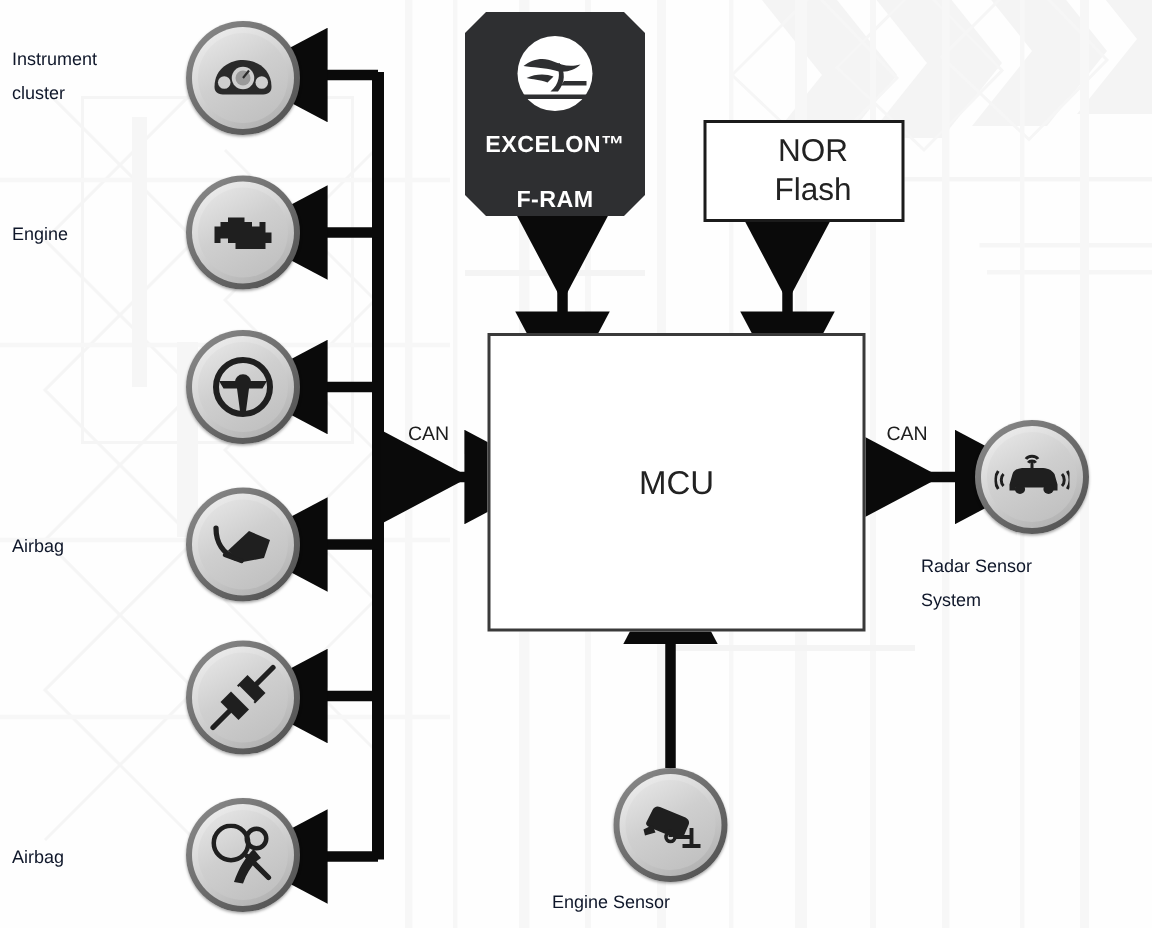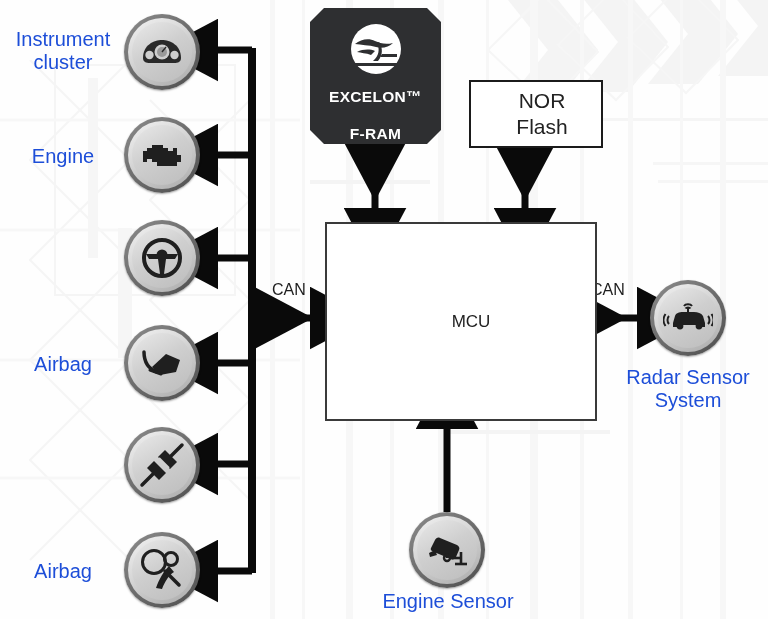--- a/index.html
+++ b/index.html
@@ -39,24 +39,24 @@
     position: absolute;
     left: 250px;
     top: 0px;
     width: 520px;
     height: 619px;
   }
 
   
   .nodelabel {
     position: absolute;
-    color: #1d4ed8;
-    font-size: 20px;
+    color: #0f172a;
+    font-size: 12px;
     line-height: 23px;
-    text-align: center;
+    text-align: left;
     white-space: pre-line;
     letter-spacing: 0px;
   }
 
   
   .badge {
     position: absolute;
     width: 76px;
     height: 76px;
     border-radius: 50%;
@@ -124,38 +124,37 @@
     align-items: center;
     justify-content: center;
     white-space: pre-line;
   }
 
   .mcublock {
     position: absolute;
     background: #ffffff;
     border: 2px solid #3a3a3a;
     color: #222;
-    font-size: 17px;
+    font-size: 22px;
     display: flex;
     align-items: center;
     justify-content: center;
-    padding-left: 20px;
   }
 
   
   .wires {
     position: absolute;
     left: 0; top: 0;
     width: 768px; height: 619px;
     pointer-events: none;
   }
 
   .canlabel {
     position: absolute;
-    font-size: 16px;
+    font-size: 13px;
     color: #1d1d1d;
   }
 </style>
 </head>
 <body>
 
 <div id="stage">
 
   <svg class="wm wm-chev" viewBox="0 0 300 240">
     <g fill="#f4f4f4">
@@ -313,21 +312,21 @@
     <div class="face">
       <svg width="46" height="42" viewBox="0 0 46 42">
         <circle cx="15" cy="13" r="11.5" fill="none" stroke="#1f1f1f" stroke-width="3"></circle>
         <circle cx="32" cy="10" r="6.5" fill="none" stroke="#1f1f1f" stroke-width="3"></circle>
         <path d="M30 17 C25 22, 20 30, 17 39 L23 40 C26 32, 30 26, 35 23 Z" fill="#1f1f1f"></path>
         <path d="M26 22 L40 36" stroke="#1f1f1f" stroke-width="3.5" stroke-linecap="round"></path>
       </svg>
     </div>
   </div>
 
-  <div class="framblock" style="left:310px; top:8px; width:131px; height:136px;">
+  <div class="framblock" style="left:310px; top:8px; width:120px; height:136px;">
     <svg class="logo" width="54" height="54" viewBox="0 0 54 54">
       <circle cx="27" cy="27" r="25" fill="#ffffff"></circle>
       <path d="M6 22 C12 17, 20 16, 26 19 C31 21, 36 23, 44 21 C40 25, 33 27, 27 25
                C20 23, 12 23, 6 22 Z" fill="#2e2f31"></path>
       <path d="M8 30 C14 27, 21 27, 26 29 L22 33 C17 31, 12 31, 8 30 Z" fill="#2e2f31"></path>
       <path d="M30 20 C34 26, 34 33, 29 39 L24 39 C30 34, 31 27, 28 21 Z" fill="#2e2f31"></path>
       <path d="M6 41 L48 41 L48 44 L6 44 Z" fill="#2e2f31"></path>
       <path d="M33 32 L48 32 L48 35 L31 35 Z" fill="#2e2f31"></path>
     </svg>
     <div class="t1">EXCELON™</div>

